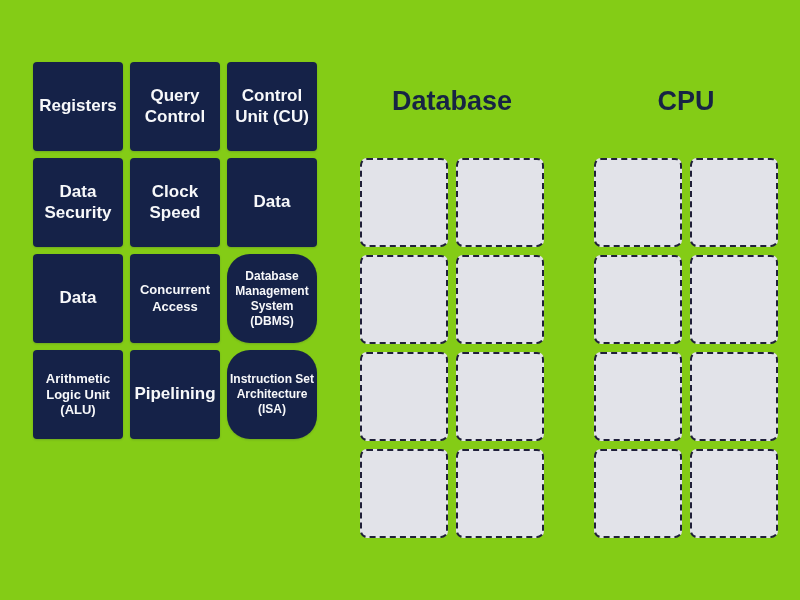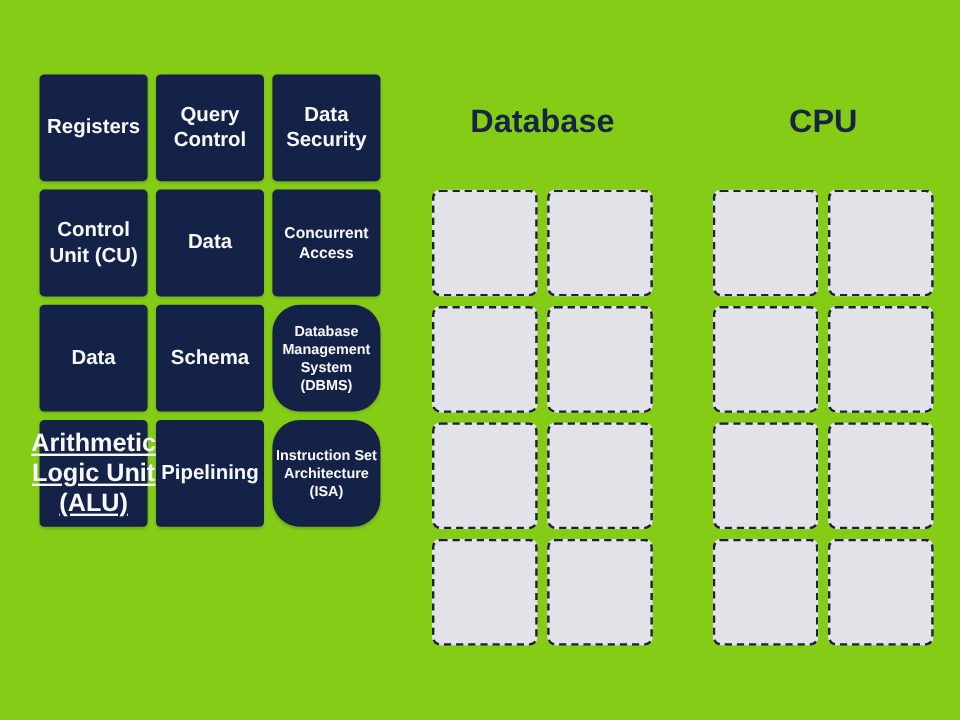--- a/index.html
+++ b/index.html
@@ -36,21 +36,21 @@
     align-items: center;
     justify-content: center;
     text-align: center;
     padding: 3px;
     box-sizing: border-box;
     cursor: grab;
     box-shadow: 0 1px 2px rgba(20,30,70,0.18);
   }
   .tile.lg  { font-size: 17px; line-height: 1.2; }
   .tile.md  { font-size: 13px; line-height: 1.25; }
-  .tile.md2 { font-size: 21px; line-height: 1.2; text-decoration: underline; }
+  .tile.md2 { font-size: 13px; line-height: 1.2; }
   .tile.sm  { font-size: 12px; line-height: 1.25; border-radius: 23px; }
   
   .category {
     position: absolute;
     top: 85px;
     width: 184px;
   }
   .category.database { left: 360px; }
   .category.cpu      { left: 581px; margin-left: 13px; }
   .category-title {
@@ -76,26 +76,26 @@
   }
 </style>
 </head>
 <body>
 
 <div class="stage">
 
   <div class="tile-grid">
     <div class="tile lg">Registers</div>
     <div class="tile lg">Query Control</div>
+    <div class="tile lg">Control Unit (CU)</div>
     <div class="tile lg">Data Security</div>
-    <div class="tile lg">Control Unit (CU)</div>
+    <div class="tile lg">Clock Speed</div>
+    <div class="tile lg">Data</div>
     <div class="tile lg">Data</div>
     <div class="tile md">Concurrent Access</div>
-    <div class="tile lg">Data</div>
-    <div class="tile lg">Schema</div>
     <div class="tile sm">Database Management System (DBMS)</div>
     <div class="tile md2">Arithmetic Logic Unit (ALU)</div>
     <div class="tile lg">Pipelining</div>
     <div class="tile sm">Instruction Set Architecture (ISA)</div>
   </div>
 
   <section class="category database">
     <h2 class="category-title">Database</h2>
     <div class="slots">
       <div class="slot"></div>

